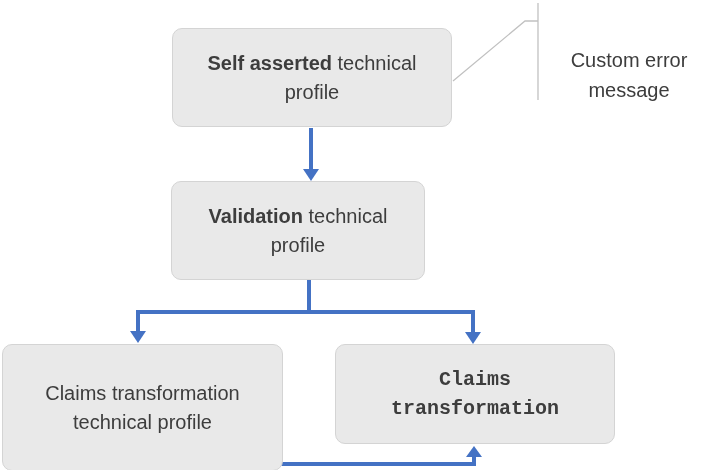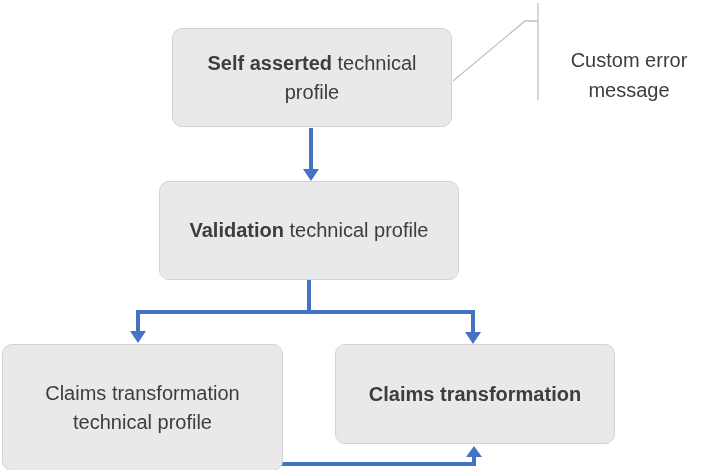--- a/index.html
+++ b/index.html
@@ -51,23 +51,23 @@
     text-align: center;
     color: var(--text, #3d3d3d);
     font-size: 20px;
     line-height: 1.45;
     padding: 0 18px;
   }
   .node .bold-part {
     font-weight: bold;
   }
   #node-self-asserted   { left: 172px; top: 28px;  width: 280px; height: 99px; }
-  #node-validation      { left: 159px; top: 181px; width: 300px; height: 99px; }
+  #node-validation      { left: 171px; top: 181px; width: 254px; height: 99px; }
   #node-claims-tp       { left: 2px;   top: 344px; width: 281px; height: 127px; }
-  #node-claims-t        { left: 335px; top: 344px; width: 280px; height: 100px; }
+  #node-claims-t        { left: 335px; top: 344px; width: 280px; height: 100px; font-family: Liberation Mono, monospace; }
   .callout-label {
     position: absolute;
     left: 548px;
     top: 20px;
     width: 162px;
     text-align: center;
     color: var(--text, #3d3d3d);
     font-size: 20px;
     line-height: 1.5;
     margin-top: 25px;

